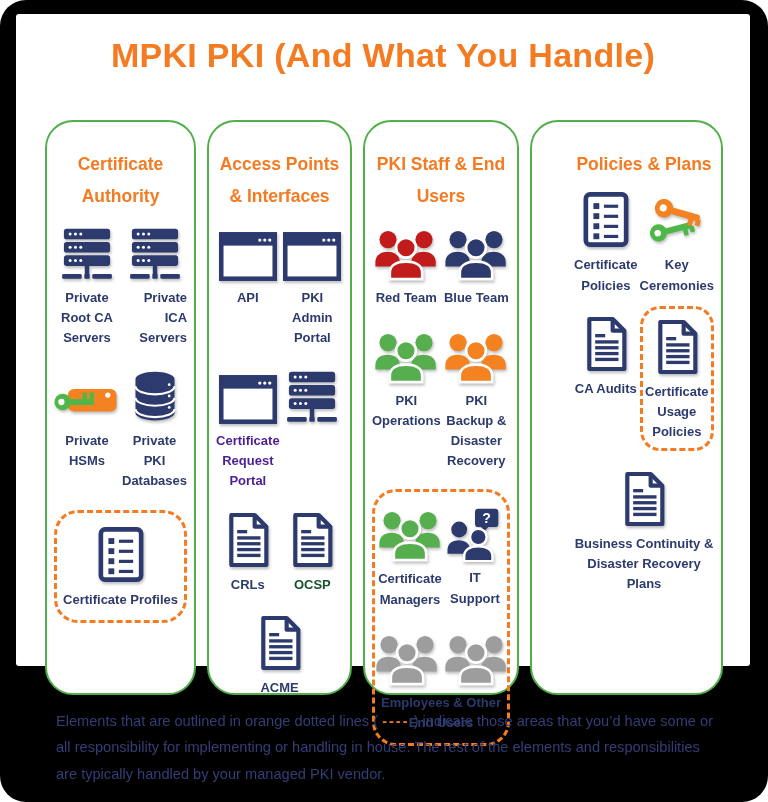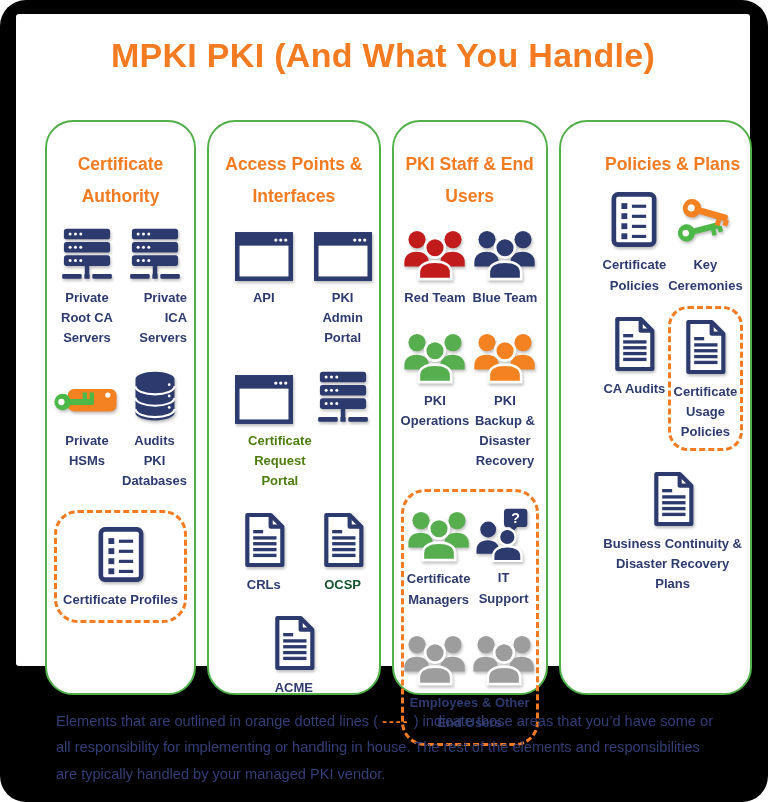--- a/index.html
+++ b/index.html
@@ -143,21 +143,21 @@
                     <path d="M8 34 C8 39.5 18.7 44 32 44 C45.3 44 56 39.5 56 34"></path>
                     <path d="M8 48 C8 53.5 18.7 58 32 58 C45.3 58 56 53.5 56 48"></path>
                   </g>
                   <g fill="#fff">
                     <circle cx="49.5" cy="18" r="1.7"></circle>
                     <circle cx="49.5" cy="32" r="1.7"></circle>
                     <circle cx="49.5" cy="46" r="1.7"></circle>
                   </g>
                 </svg>
               </div>
-              <figcaption style="color: rgb(45, 58, 110);">Audits PKI Databases</figcaption>
+              <figcaption style="color: rgb(45, 58, 110);">Private PKI Databases</figcaption>
             </figure>
           </div>
           <div class="dashed-group" style="border-color: rgb(244, 123, 33);">
             <div class="grid">
               <figure class="cell wide">
                 <div class="icon">
                   <svg viewBox="0 0 62 66" width="52" height="57">
                     <rect x="7" y="3" width="48" height="60" rx="5" fill="#fff" stroke="#2D3A6E" stroke-width="5.5"></rect>
                     <g fill="#2D3A6E">
                       <rect x="16" y="13.5" width="7" height="7"></rect>
@@ -214,21 +214,21 @@
                 <svg viewBox="0 0 64 54" width="58" height="49">
                   <rect x="2.5" y="2.5" width="59" height="49" fill="#fff" stroke="#2D3A6E" stroke-width="5"></rect>
                   <rect x="2.5" y="2.5" width="59" height="12.5" fill="#2D3A6E"></rect>
                   <g fill="#fff">
                     <circle cx="45" cy="8.8" r="1.8"></circle>
                     <circle cx="50.5" cy="8.8" r="1.8"></circle>
                     <circle cx="56" cy="8.8" r="1.8"></circle>
                   </g>
                 </svg>
               </div>
-              <figcaption style="color: #4d7c0f; margin-left: 32px;">Certificate Request Portal</figcaption>
+              <figcaption style="color: #4c1d95;">Certificate Request Portal</figcaption>
             </figure>
             <figure class="cell">
               <div class="icon">
                 <svg viewBox="0 0 64 62" width="58" height="55">
                   <g fill="#2D3A6E">
                     <rect x="6" y="3" width="52" height="12" rx="3"></rect>
                     <rect x="6" y="18" width="52" height="12" rx="3"></rect>
                     <rect x="6" y="33" width="52" height="12" rx="3"></rect>
                     <rect x="29.5" y="45" width="5" height="10"></rect>
                     <rect x="4" y="54" width="22" height="5.5" rx="1.5"></rect>

